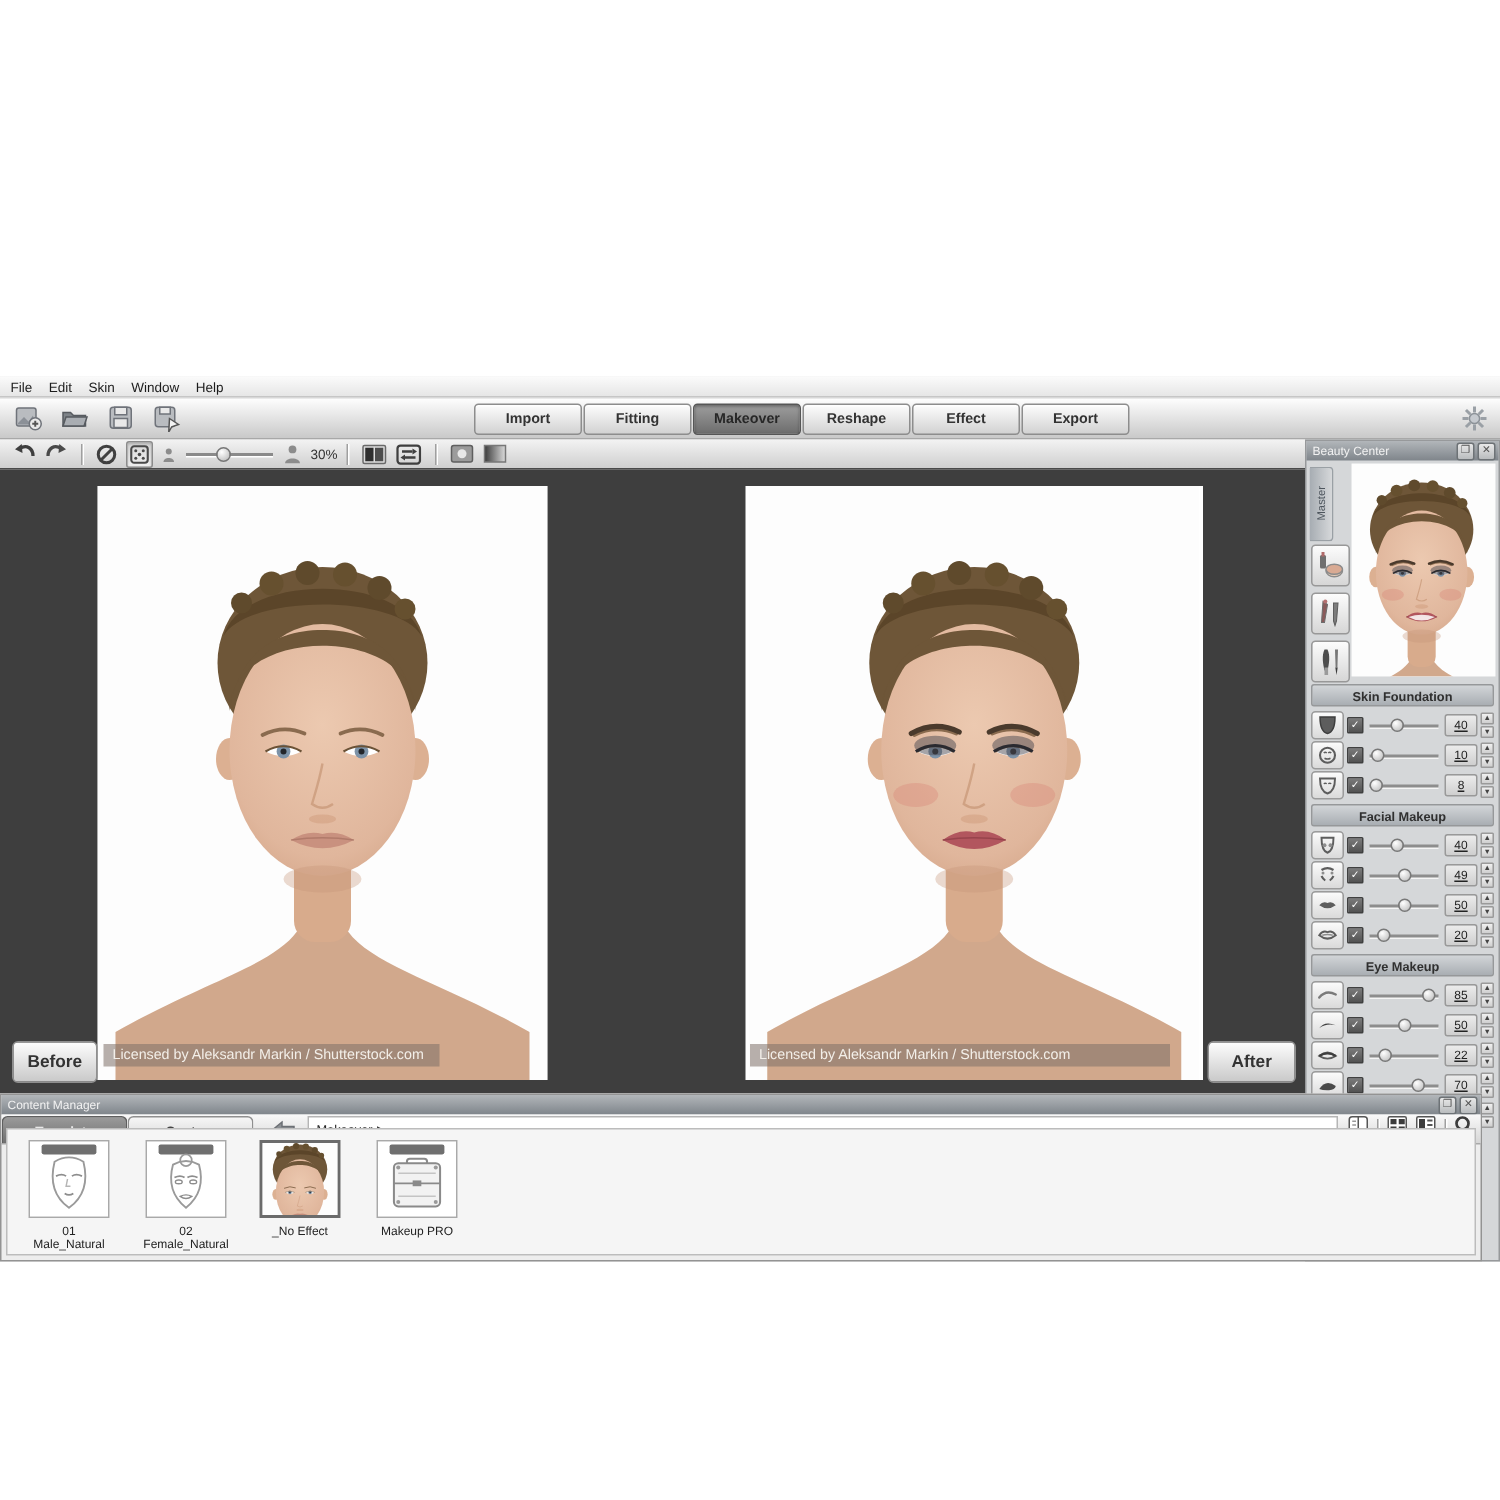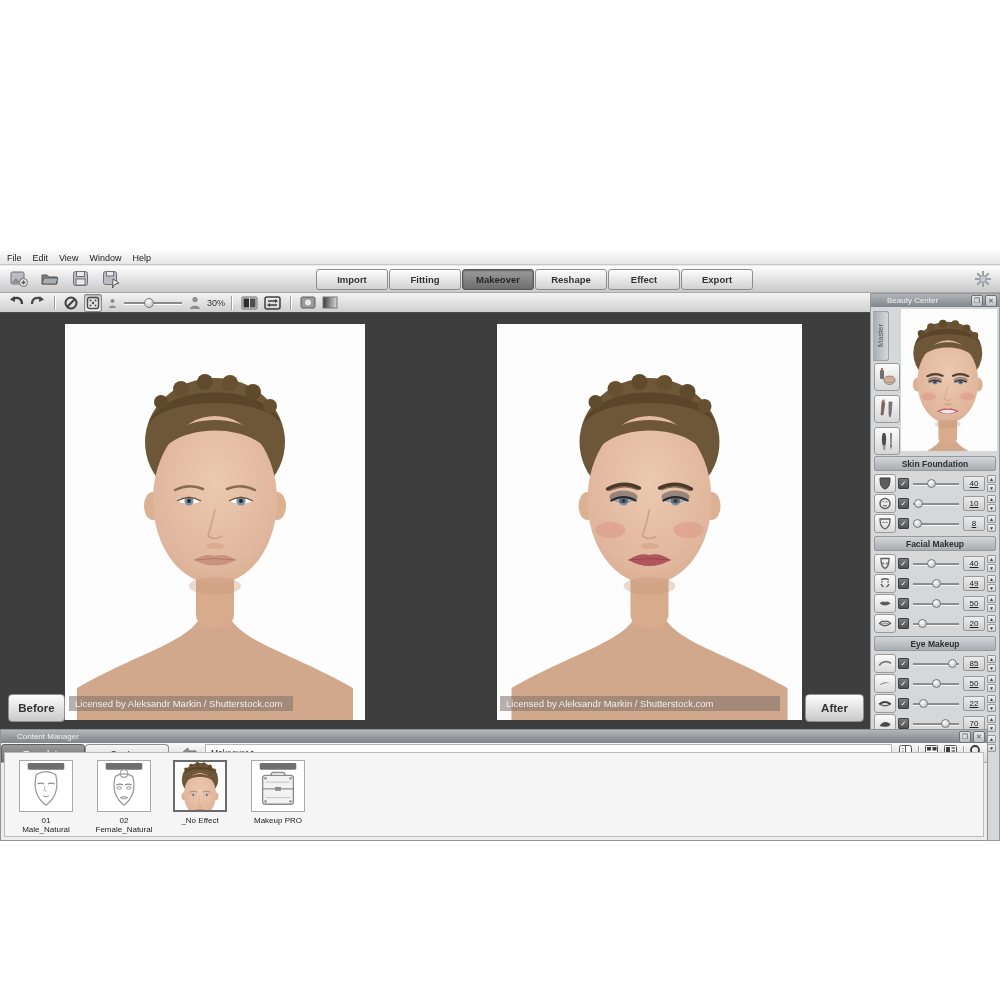--- a/index.html
+++ b/index.html
@@ -37,21 +37,21 @@
   .photo svg{display:block;width:100%;height:100%;}
   .license{position:absolute;bottom:9px;height:15px;background:rgba(125,112,104,.55);color:#f3efe9;font-size:9.5px;line-height:15px;padding:0 6px;white-space:nowrap;overflow:hidden;}
   .photo.before .license{left:4px;width:212px;}
   .photo.after .license{left:3px;width:268px;}
   .ba-btn{position:absolute;top:381px;height:26px;border:1px solid #8f8f8f;border-radius:4px;background:linear-gradient(#fdfdfd,#c9c9c9);font-size:11.5px;font-weight:bold;color:#333;display:flex;align-items:center;justify-content:center;cursor:pointer;}
   .ba-btn.b{left:8px;width:55px;}
   .ba-btn.a{left:805px;width:57px;}
 
   
   .beauty{position:absolute;left:870px;top:42px;width:130px;height:548px;background:#d5d7d9;border:1px solid #97999b;box-sizing:border-box;}
-  .panel-title{height:13px;background:linear-gradient(#b2b6ba,#7f858b);color:#f2f2f2;font-size:8px;display:flex;align-items:center;padding:0 16px;position:relative;}
+  .panel-title{height:13px;background:linear-gradient(#b2b6ba,#7f858b);color:#f2f2f2;font-size:8px;display:flex;align-items:center;padding:0 4px;position:relative;}
   .win-btns{position:absolute;right:2px;top:1px;display:flex;gap:2px;}
   .win-btn{width:10px;height:10px;border:1px solid #6d7276;border-radius:2px;background:linear-gradient(#e8e8e8,#b9bcbe);color:#555;font-size:7px;line-height:9px;text-align:center;cursor:pointer;}
   .bc-top{position:relative;height:146px;}
   .master-tab{position:absolute;left:2px;top:4px;width:15px;height:48px;border:1px solid #9aa0a5;border-right:none;border-radius:3px 0 0 3px;background:linear-gradient(90deg,#d6d8da,#a6acb2);writing-mode:vertical-rl;transform:rotate(180deg);font-size:7.5px;color:#4e565e;display:flex;align-items:center;justify-content:center;cursor:pointer;}
   .bc-tools{position:absolute;left:3px;top:56px;display:flex;flex-direction:column;gap:4px;}
   .bc-tool{width:24px;height:26px;border:1px solid #989898;border-radius:3px;background:linear-gradient(#fcfcfc,#d6d6d6);display:flex;align-items:center;justify-content:center;cursor:pointer;}
   .bc-photo{position:absolute;left:30px;top:2px;width:96px;height:142px;background:#eee;overflow:hidden;}
   .bc-photo svg{display:block;width:100%;height:100%;}
   .sec-h{height:13px;margin:3px 3px 2px;border:1px solid #96989a;border-radius:2px;background:linear-gradient(#d2d5d8,#a9aeb3);font-size:8.5px;font-weight:bold;color:#2f2f2f;display:flex;align-items:center;justify-content:center;}
   .sl-row{height:20px;display:flex;align-items:center;padding:0 3px;}
@@ -169,21 +169,21 @@
         <circle cx="40" cy="42" r="1.4" fill="#9a9a9a"></circle>
     </g>
   </defs>
 </svg>
 
 <div class="app">
 
   <div class="menubar">
     <span>File</span>
     <span>Edit</span>
-    <span>View</span>
+    <span>Skin</span>
     <span>Window</span>
     <span>Help</span>
   </div>
 
   <div class="toolbar1">
     <div class="file-icons">
       <span class="tbtn">
         <svg width="20" height="18" viewBox="0 0 20 18">
             <rect x="2" y="2" width="13" height="12" rx="1.5" fill="#b9bcc0" stroke="#6f737a"></rect>
             <path d="M3,12 L7,8 L10,11 L13,7 L14,13 L3,13Z" fill="#8b9097"></path>

